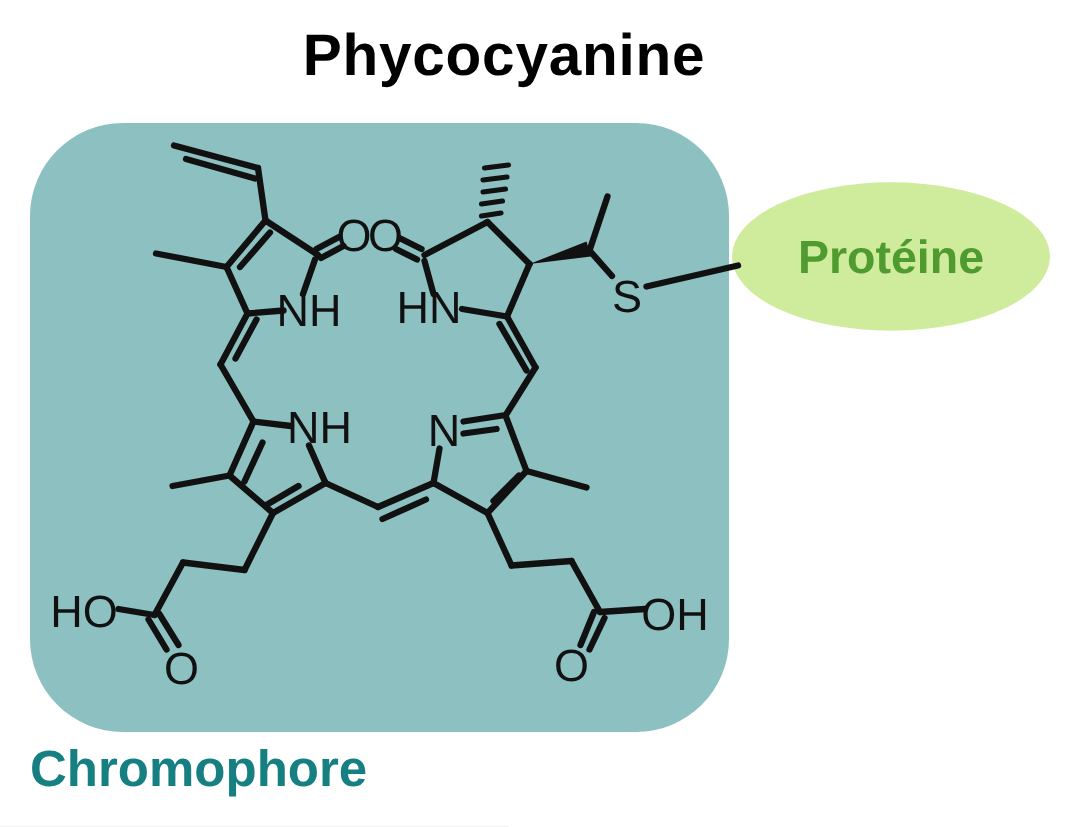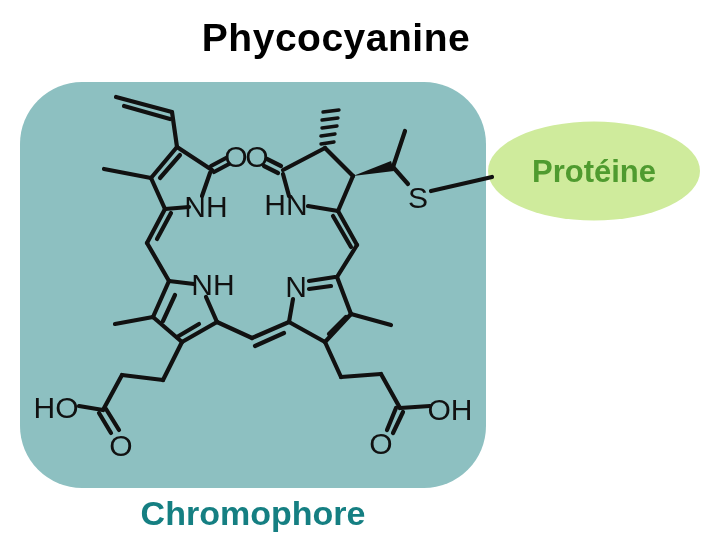--- a/index.html
+++ b/index.html
@@ -14,21 +14,21 @@
   .title{
     position:absolute; left:0; top:16px; width:672px; text-align:center;
     font-size:39px; font-weight:bold; color:var(--title); letter-spacing:0.5px;
   }
   .protein-label{
     position:absolute; left:488px; top:122px; width:212px; height:99px;
     display:flex; align-items:center; justify-content:center;
     font-size:31px; font-weight:bold; color:var(--green-text);
   }
   .chromo-label{
-    position:absolute; left:20px; top:494px; width:466px; text-align:center;
+    position:absolute; left:20px; top:494px; width:466px; 
     font-size:34px; font-weight:bold; color:var(--teal-text);
   }
   svg{position:absolute; left:0; top:0;}
   .box{fill:var(--teal);}
   .ellipse{fill:var(--green-ellipse);}
   .bond{stroke:var(--ink); stroke-width:4.2; fill:none; stroke-linecap:round; stroke-linejoin:round;}
   .hash{stroke:var(--ink); stroke-width:3.4; fill:none; stroke-linecap:round;}
   .wedge{fill:var(--ink); stroke:none;}
   .atom{font-family:"Liberation Sans",sans-serif; font-size:30px; fill:var(--ink); text-anchor:middle;}
 </style>

